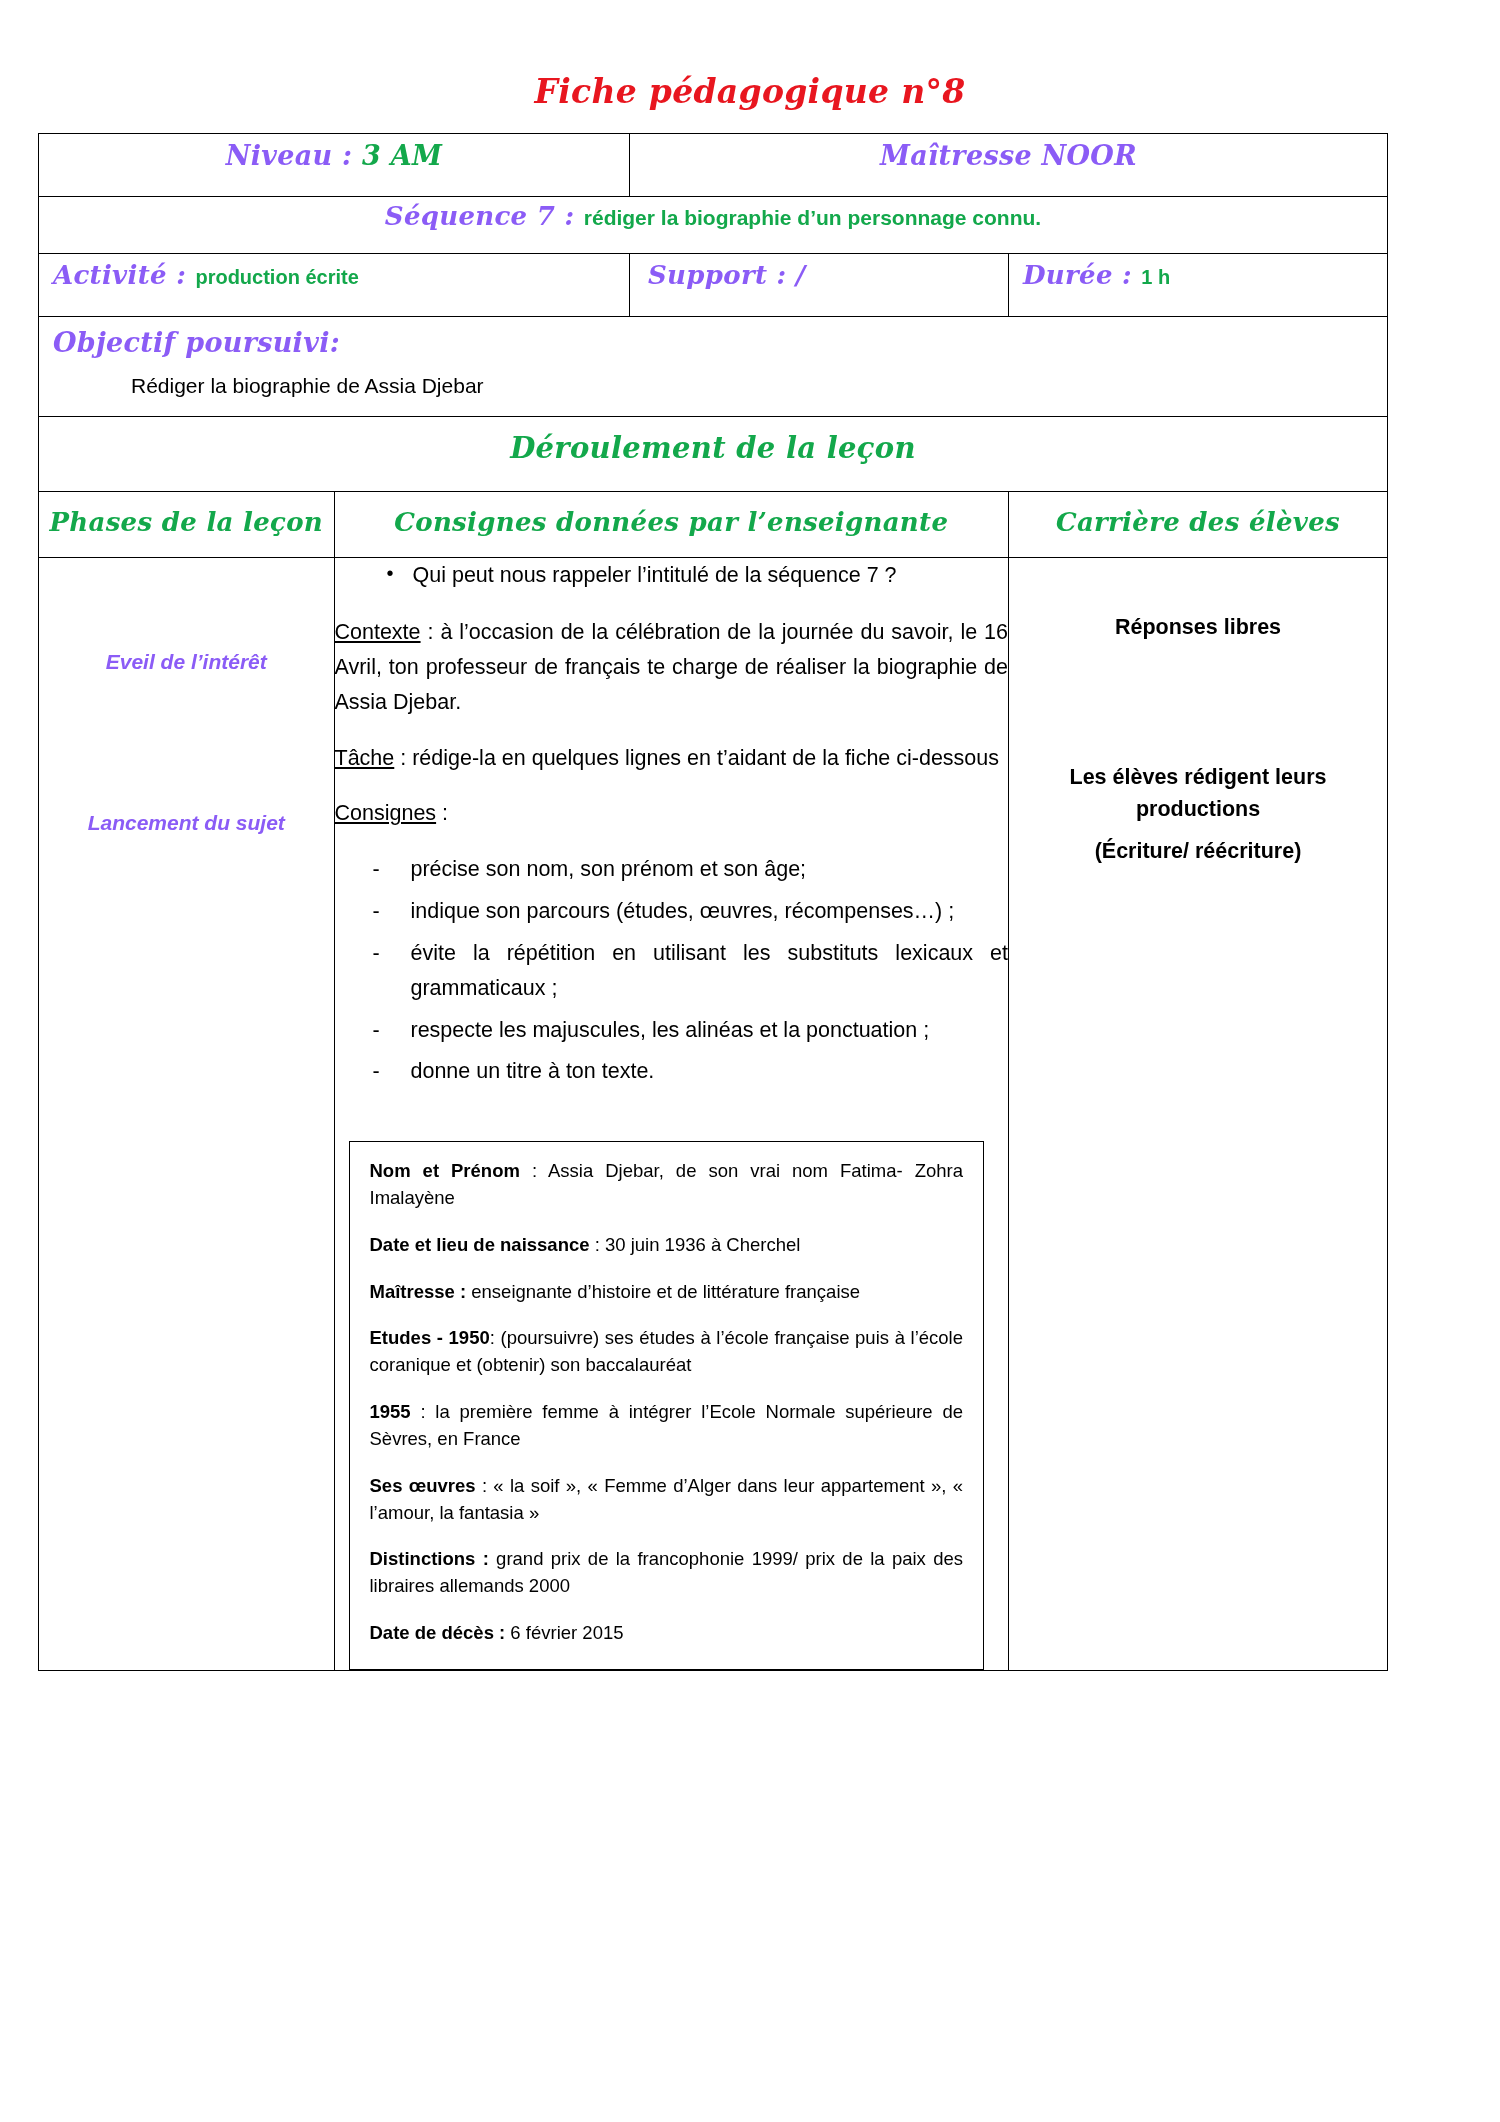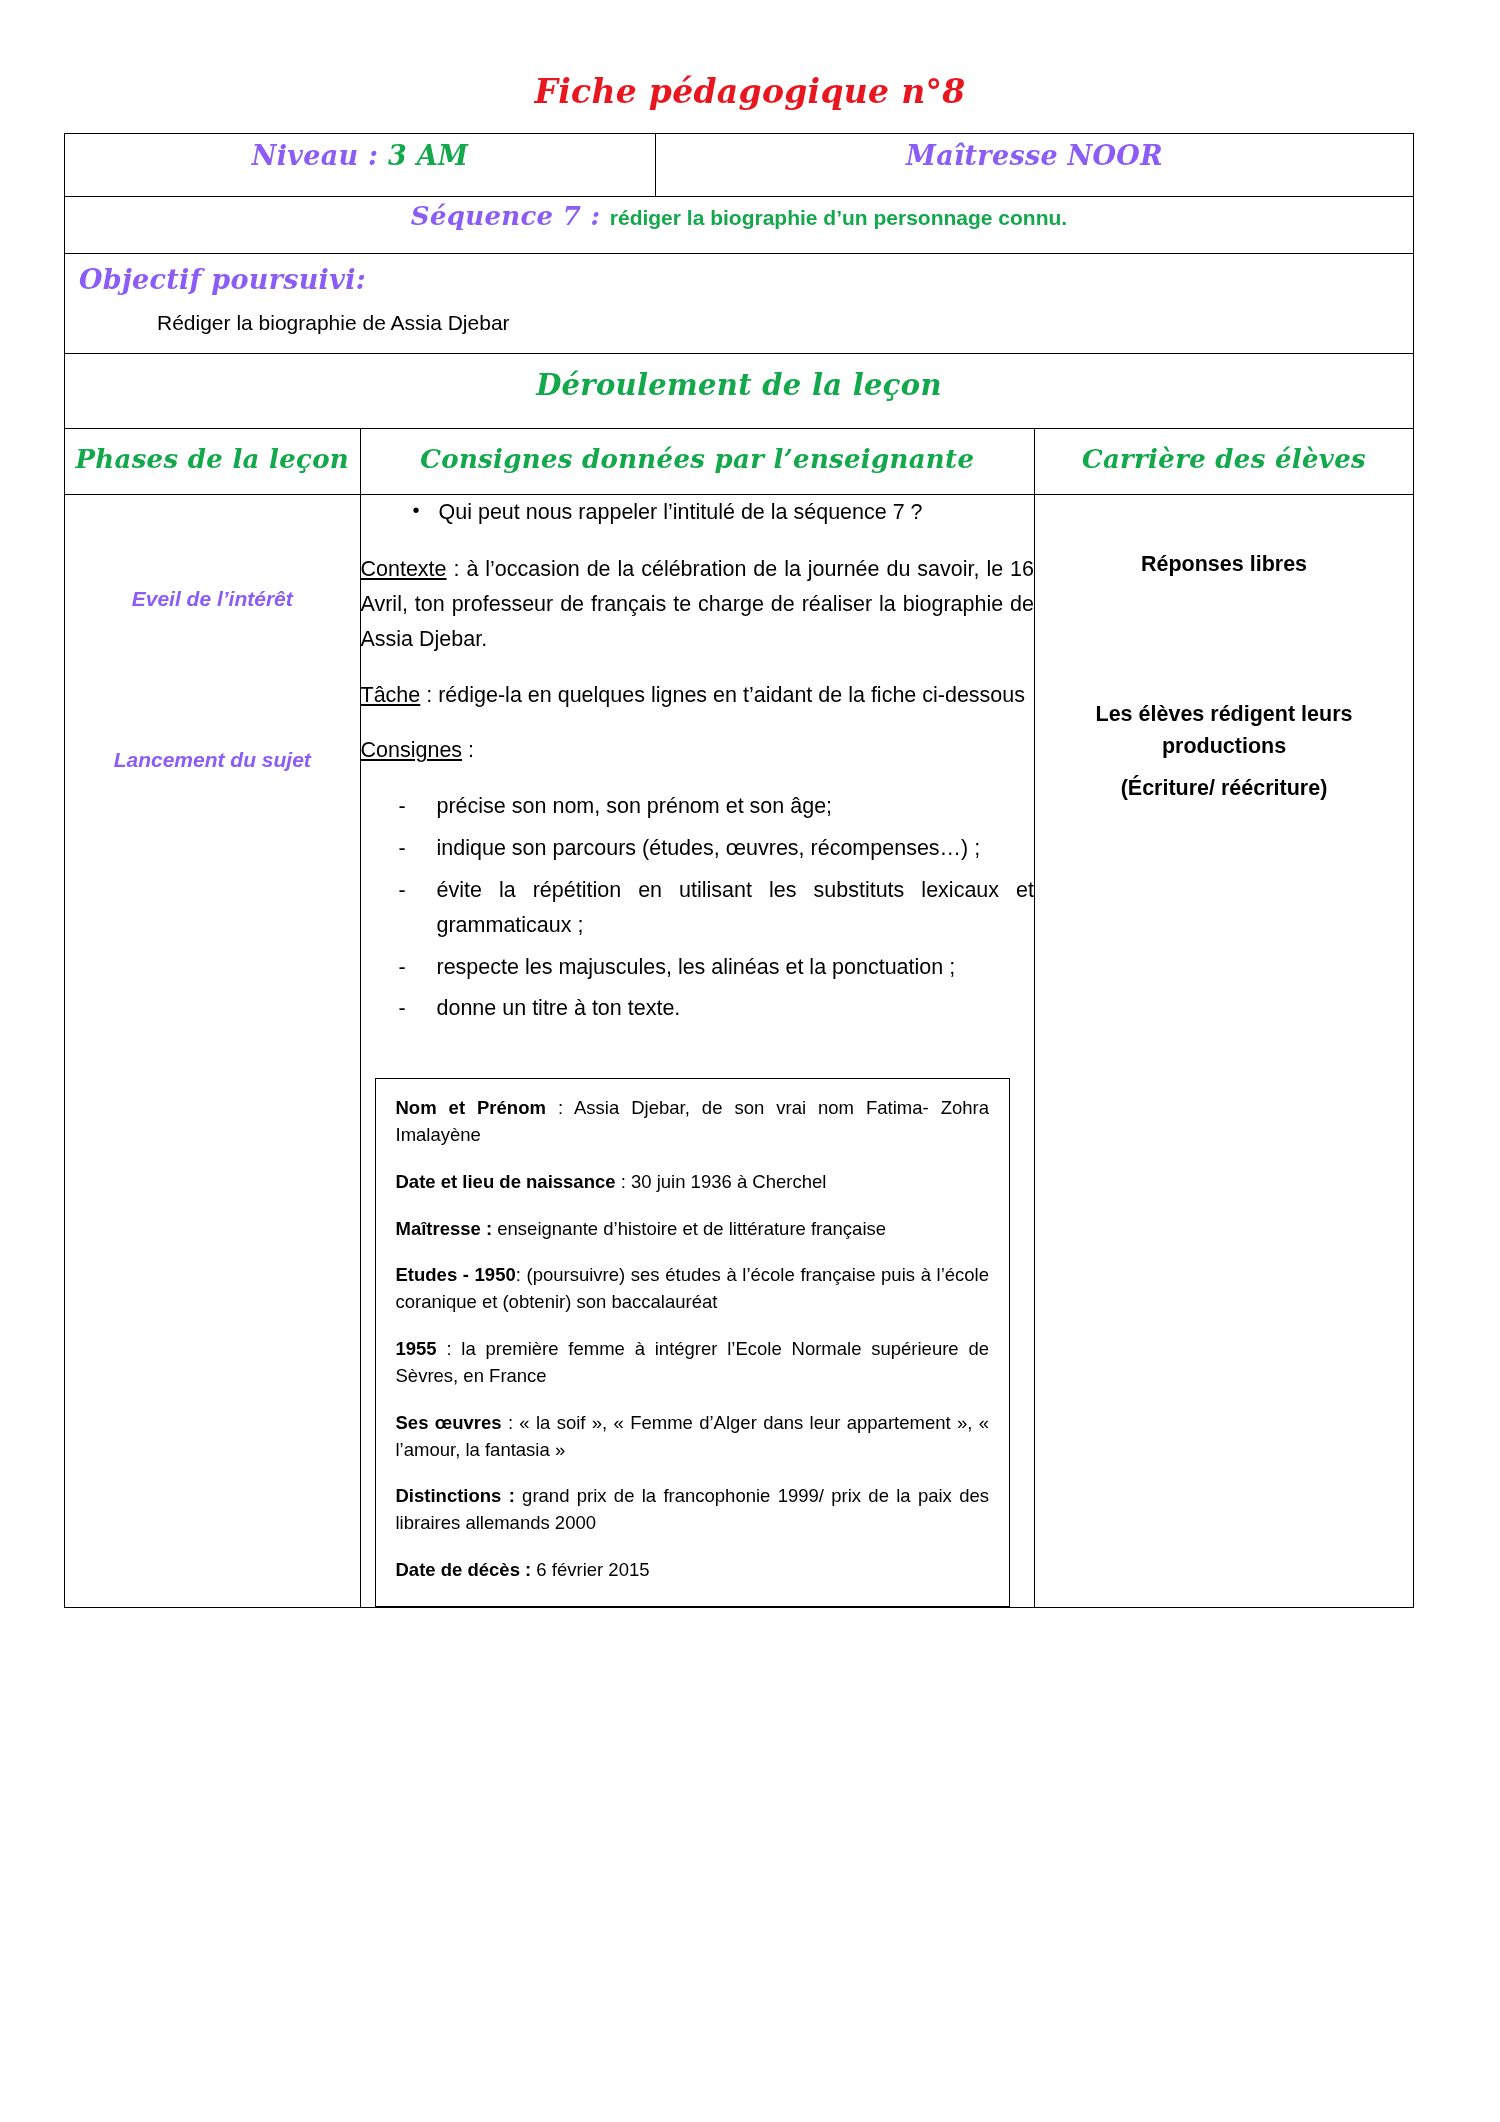--- a/index.html
+++ b/index.html
@@ -13,21 +13,21 @@
     font-family: "Liberation Sans", sans-serif;
     color: #000000;
     -webkit-font-smoothing: antialiased;
   }
 
   .page {
     position: relative;
     width: 1500px;
     height: 2122px;
     box-sizing: border-box;
-    padding: 0 64px;
+    padding: 0 38px;
   }
 
   
   .doc-title {
     text-align: center;
     color: #e8161f;
     font-family: "DejaVu Serif", "Liberation Serif", serif;
     font-style: italic;
     font-weight: bold;
     font-size: 33px;
@@ -238,20 +238,35 @@
     </tr>
 
     <tr class="row-seq">
       <td colspan="4">
         <div class="seq-inner">
           <span class="script c-pink seq-label">Séquence 7 : </span><span class="seq-text">rédiger la biographie d’un personnage connu.</span>
         </div>
       </td>
     </tr>
 
+    <tr class="row-act">
+      <td colspan="2" style="width:590px;">
+        <div class="act-inner">
+          <span class="script c-pink act-label">Activité : </span><span class="act-value">production écrite</span>
+        </div>
+      </td>
+      <td style="width:565px;">
+        <div class="support-inner script c-pink">Support : /</div>
+      </td>
+      <td style="width:195px;">
+        <div class="duree-inner">
+          <span class="script c-pink act-label">Durée : </span><span class="act-value">1 h</span>
+        </div>
+      </td>
+    </tr>
 
     <tr>
       <td colspan="4">
         <div class="objectif-title script c-pink">Objectif poursuivi:</div>
         <div class="objectif-body">Rédiger la biographie de Assia Djebar</div>
       </td>
     </tr>
 
     <tr>
       <td colspan="4">

